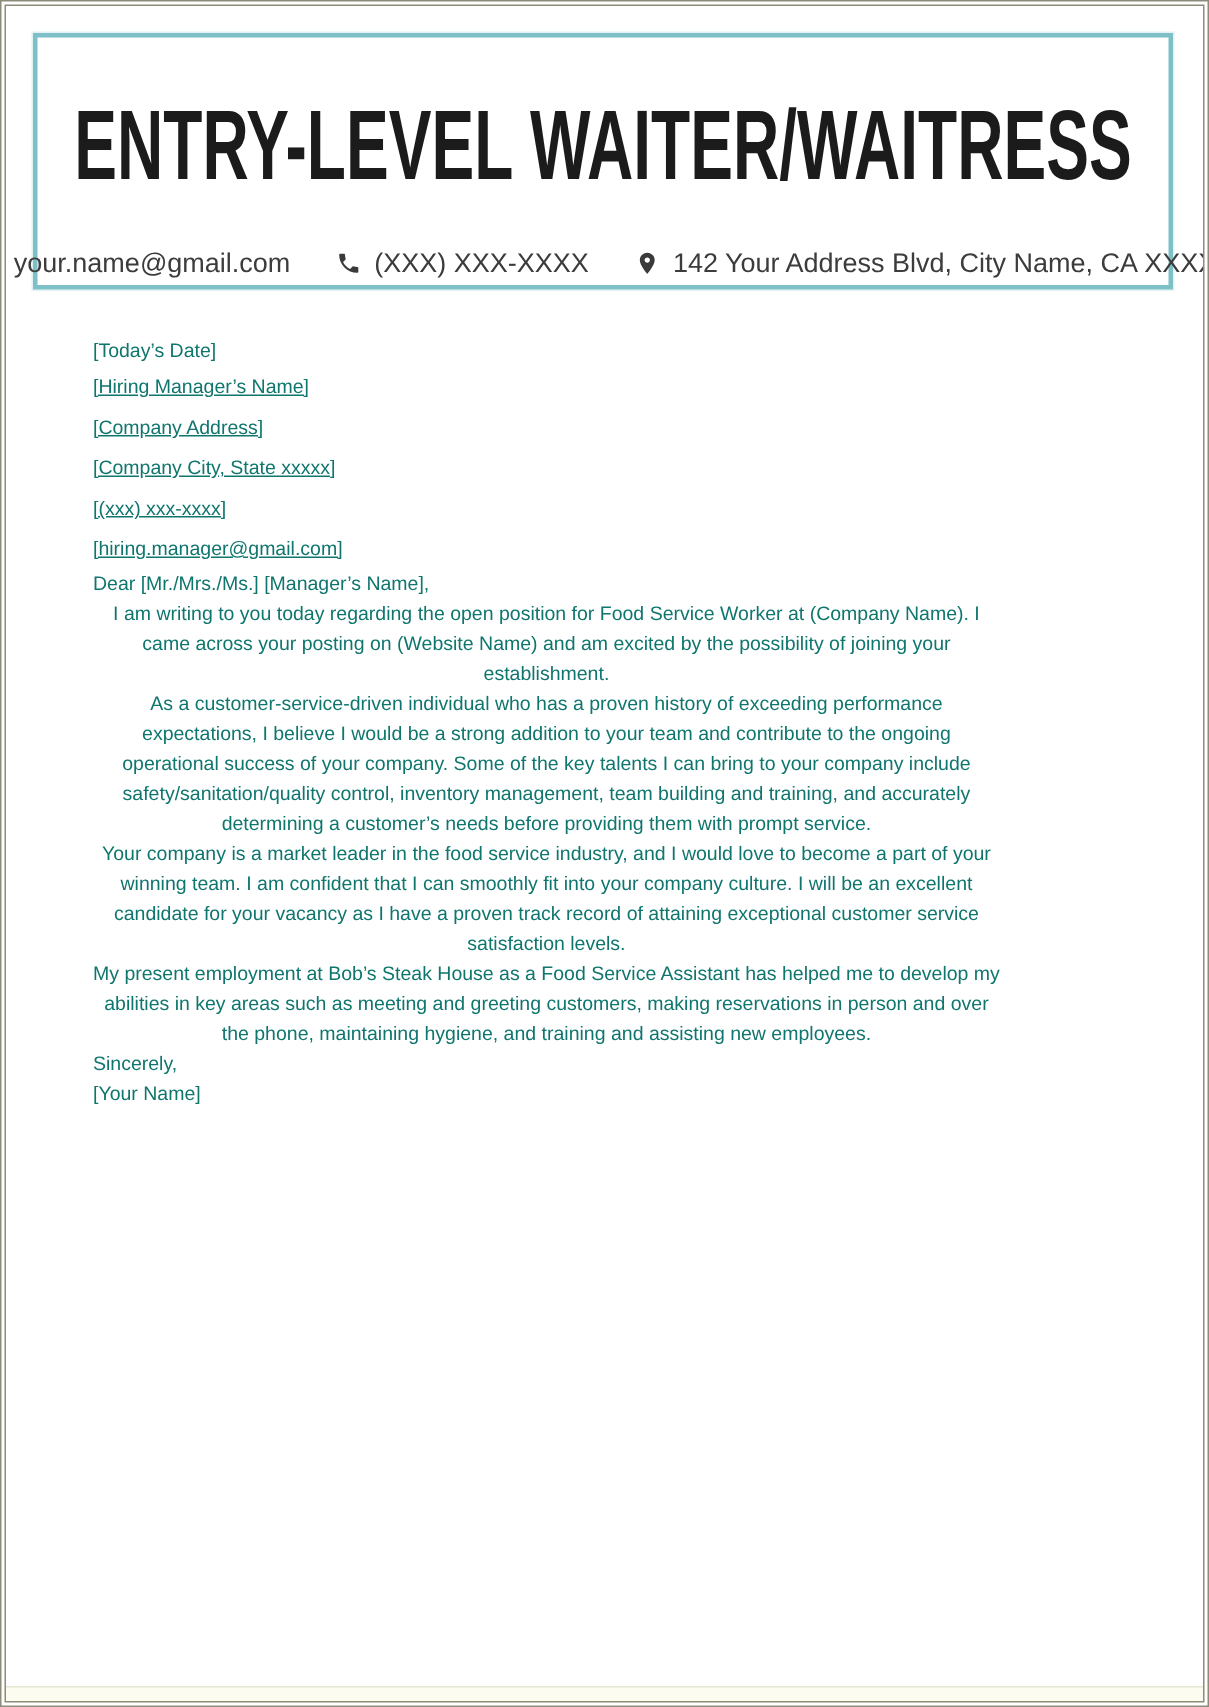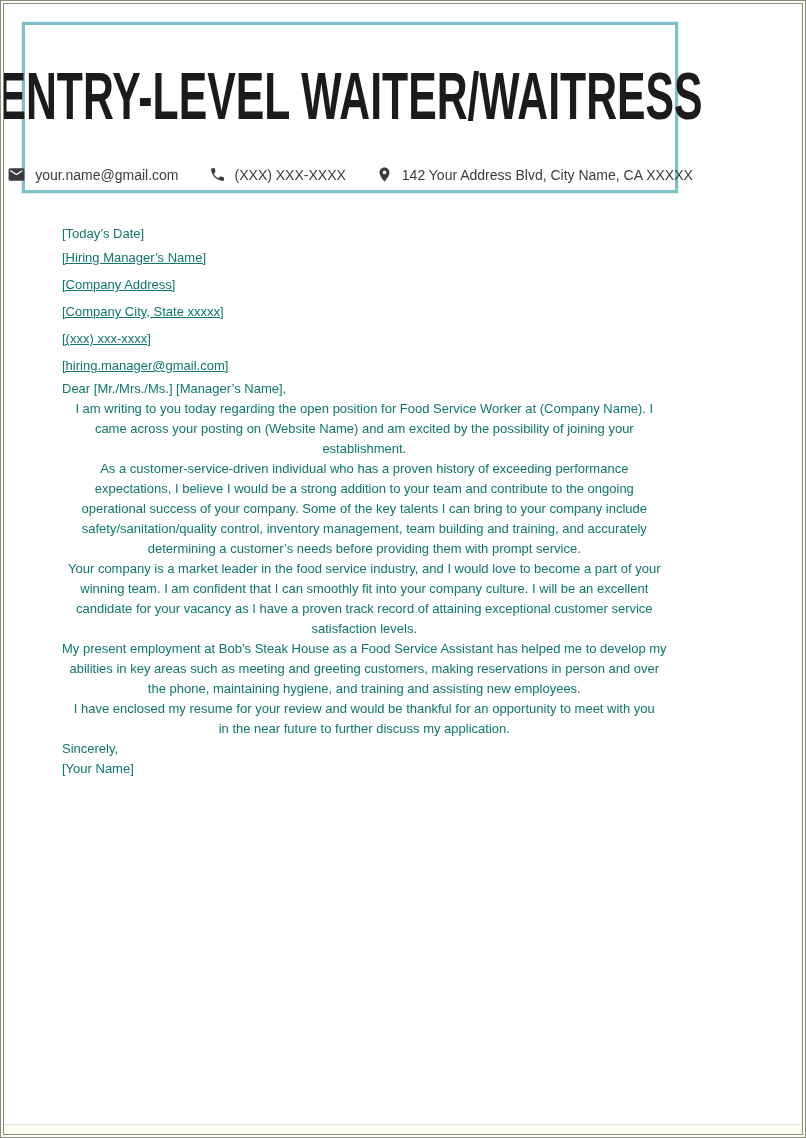--- a/index.html
+++ b/index.html
@@ -10,36 +10,36 @@
     background:#ffffff;
     border:4px double #8c8c7a;
     font-family:"Liberation Sans", sans-serif;
     color:#1e1e1e;
     overflow:hidden;
   }
 
   
   .header-box {
     position:absolute; left:18px; top:18px;
-    width:656px; height:171px;
+    width:760px; height:171px;
     box-sizing:border-box;
     border:3px solid #7dc0c7;
     background:#ffffff;
     box-shadow:0 0 0 1px rgba(125,192,199,0.22);
   }
   .title-svg {
     position:absolute; left:50%; top:36px;
     transform:translateX(-50%);
     display:block;
   }
   .contact-row {
     position:absolute; left:0; right:0; top:140px;
     display:flex; justify-content:center; align-items:center;
     gap:30px;
-    font-size:14px; color:#3c3c3c;
+    font-size:18px; color:#3c3c3c;
     white-space:nowrap;
   }
   .contact-item { display:flex; align-items:center; gap:9px; }
   .ci { display:block; fill:#3a3a3a; }
 
   
   .letter {
     position:absolute; left:58px; top:220px;
     font-size:13px; line-height:20px;
     color:#0f766e;
@@ -117,21 +117,19 @@
 operational success of your company. Some of the key talents I can bring to your company include
 safety/sanitation/quality control, inventory management, team building and training, and accurately
 determining a customer’s needs before providing them with prompt service.</p>
     <p class="para">Your company is a market leader in the food service industry, and I would love to become a part of your
 winning team. I am confident that I can smoothly fit into your company culture. I will be an excellent
 candidate for your vacancy as I have a proven track record of attaining exceptional customer service
 satisfaction levels.</p>
     <p class="para">My present employment at Bob’s Steak House as a Food Service Assistant has helped me to develop my
 abilities in key areas such as meeting and greeting customers, making reservations in person and over
 the phone, maintaining hygiene, and training and assisting new employees.</p>
-    <p class="para para-last">I have enclosed my resume for your review and would be thankful for an opportunity to meet with you
-in the near future to further discuss my application.</p>
 
     <p class="closing">Sincerely,</p>
     <p class="signature">[Your Name]</p>
   </div>
 
   <div class="bottom-strip"></div>
 </div>
 
 </body></html>

